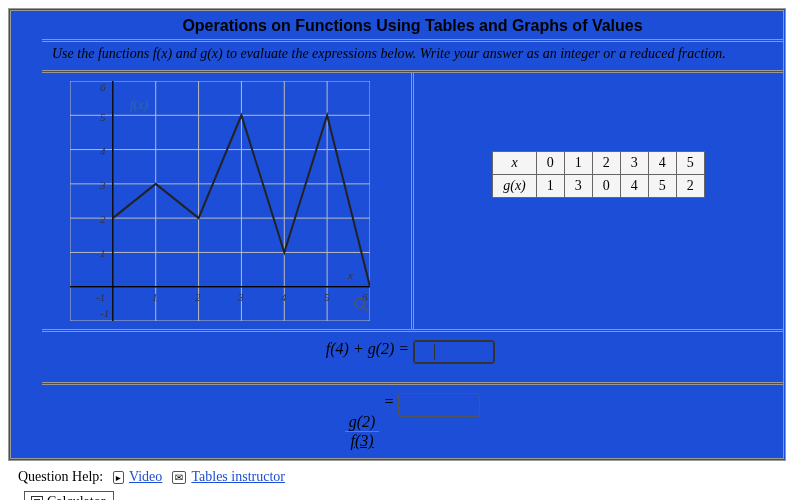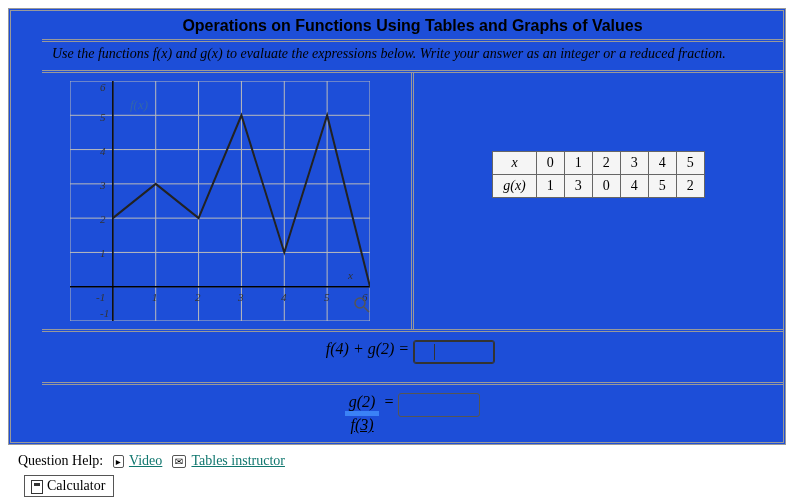--- a/index.html
+++ b/index.html
@@ -93,28 +93,28 @@
   margin: 3px auto 0;
   position: relative;
   left: 20px;
 }
 .frac {
   display: inline-block;
   text-align: center;
   vertical-align: middle;
   margin: 0 4px;
 }
-.frac .num { display: block; border-bottom: 5px solid #3b82f6; padding: 0 4px; }
+.frac .num { display: block; border-bottom: 1px solid #3b82f6; padding: 0 4px; margin-top: 20px; }
 .frac .den { display: block; padding: 0 4px; text-decoration: underline; }
 
 .help {
   padding: 8px 10px 4px;
   font-size: 14px;
 }
-.help a { color: #0f766e; text-decoration: underline; }
+.help a { color: #1d4ed8; text-decoration: underline; }
 .iconbox {
   display: inline-block;
   border: 1px solid #555;
   border-radius: 2px;
   font-size: 10px;
   padding: 0 2px;
   margin: 0 2px 0 6px;
   vertical-align: middle;
   font-style: normal;
 }

